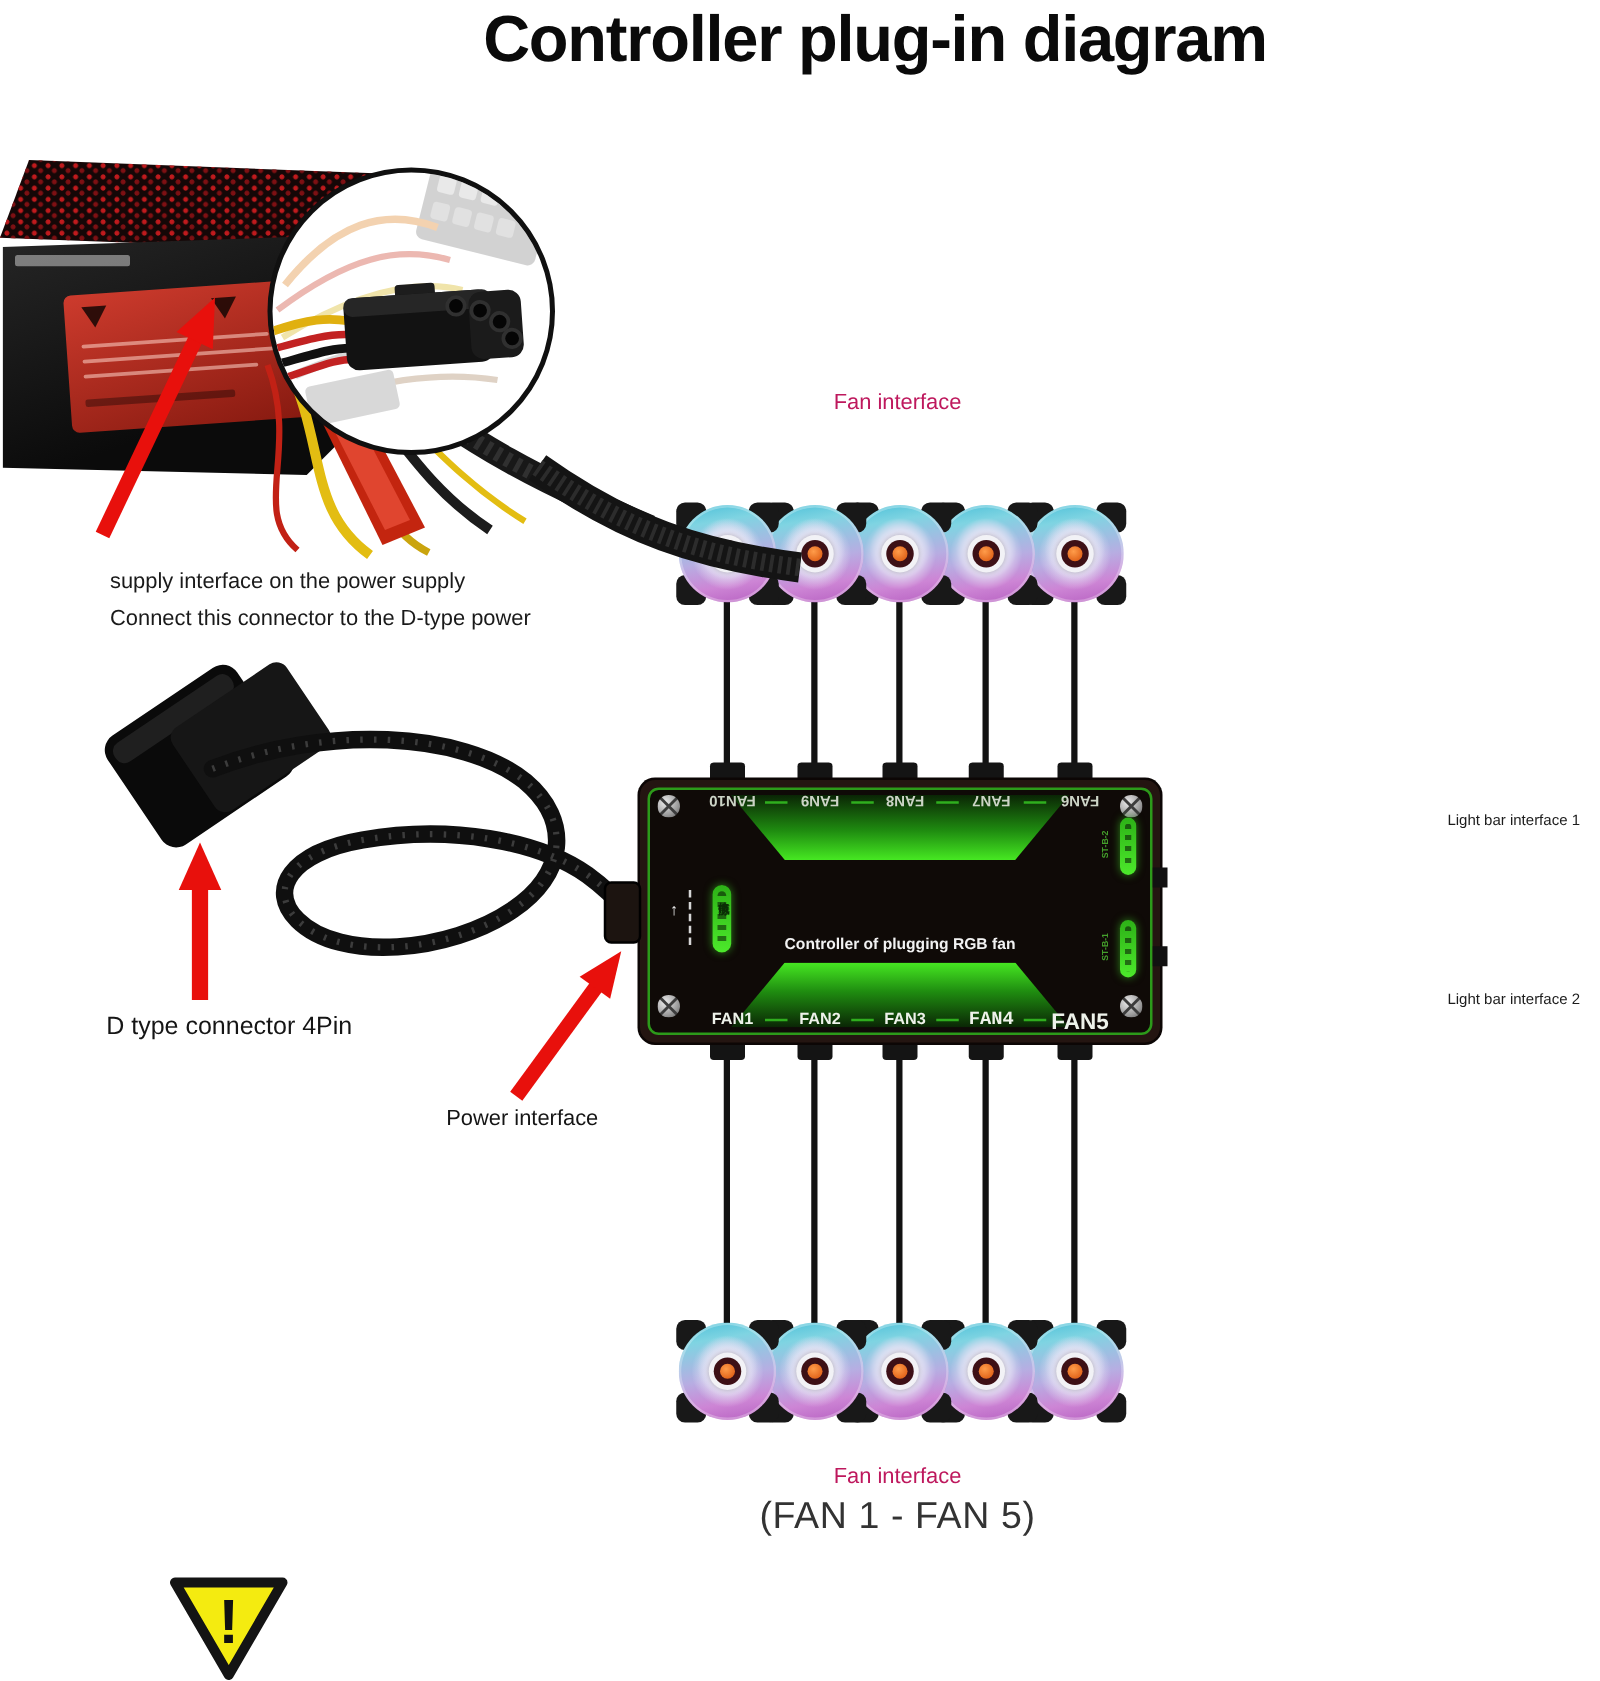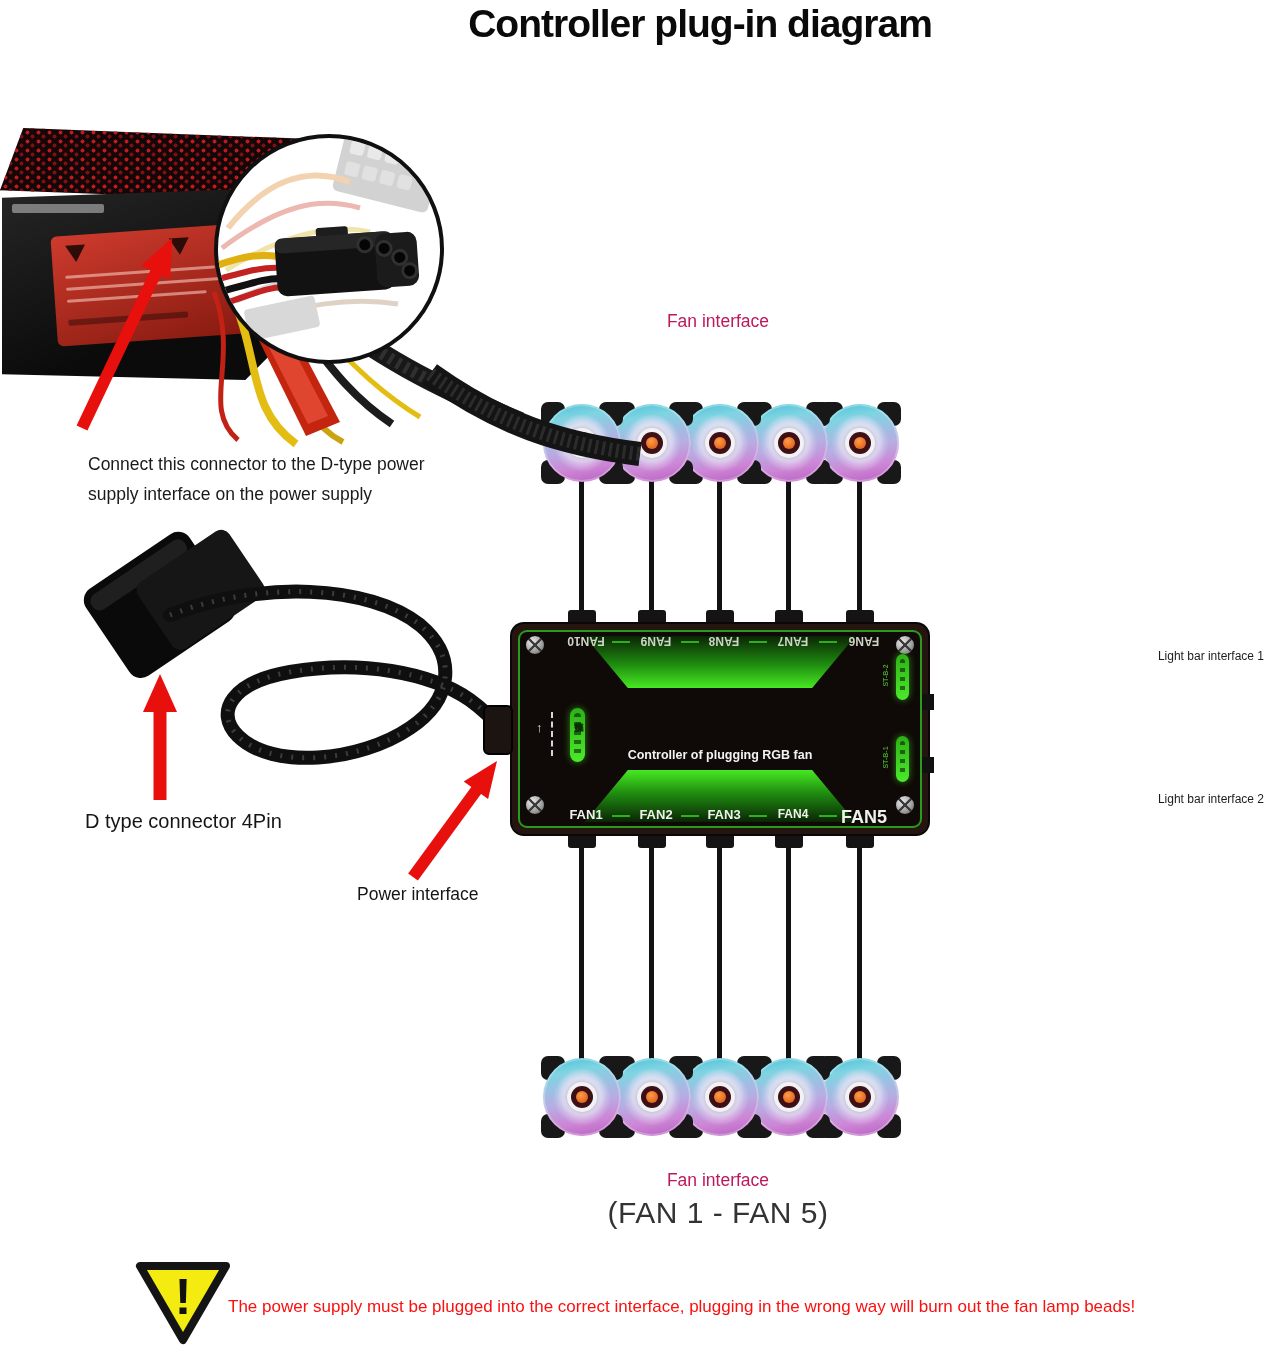--- a/index.html
+++ b/index.html
@@ -1,21 +1,21 @@
 <!DOCTYPE html>
 <html><head>
 <meta charset="utf-8">
 <style>
   html,body{margin:0;padding:0;background:#fff;}
   .stage{position:relative;width:1280px;height:1345px;background:#fff;overflow:hidden;
          font-family:"Liberation Sans",sans-serif;}
   .abs{position:absolute;}
 
   
-  .title{left:120px;top:2px;width:1160px;text-align:center;font-size:39px;font-weight:bold;
+  .title{left:120px;top:2px;width:1160px;text-align:center;font-size:52px;font-weight:bold;
          letter-spacing:-1px;color:#0a0a0a;}
 
   
   .psu{left:0;top:122px;width:700px;height:345px;z-index:10;}
   .psu-top{position:absolute;left:0;top:6px;width:332px;height:74px;
       clip-path:polygon(7% 0,100% 16%,94% 100%,0 84%);
       background-image:radial-gradient(circle,#c01a1d 1.7px,rgba(192,26,29,0) 2.3px),
                        radial-gradient(circle,#7e1013 1.7px,rgba(126,16,19,0) 2.3px);
       background-size:11px 9px,11px 9px;background-position:0 0,5px 4px;background-color:#150707;}
   .psu-front{position:absolute;left:2px;top:64px;width:338px;height:194px;
@@ -168,22 +168,22 @@
           <circle cx="148" cy="108" r="7" fill="#050505" stroke="#303030" stroke-width="3"></circle>
           <circle cx="167" cy="113" r="7" fill="#050505" stroke="#303030" stroke-width="3"></circle>
           <circle cx="182" cy="123" r="7" fill="#050505" stroke="#303030" stroke-width="3"></circle>
           <circle cx="191" cy="137" r="7" fill="#050505" stroke="#303030" stroke-width="3"></circle>
         </g>
       </svg>
     </div>
   </div>
 
   <div class="abs caption">
+    <div>supply interface on the power supply</div>
     <div>Connect this connector to the D-type power</div>
-    <div>supply interface on the power supply</div>
   </div>
 
   <div class="abs lbl lbl-dtype">D type connector 4Pin</div>
   <div class="abs lbl lbl-power">Power interface</div>
 
   <div class="abs fanlbl small" style="top:311px;">Fan interface</div>
   <div class="abs fanlbl small" style="top:1170px;">Fan interface</div>
   <div class="abs fanlbl big" style="top:1196px;">(FAN 1 - FAN 5)</div>
 
   <div class="abs lightlbl" style="top:649px;">Light bar interface 1</div>
@@ -317,21 +317,21 @@
     <span class="port flip" style="left:281px;top:10px;">FAN7</span>
     <span class="port flip" style="left:352px;top:10px;">FAN6</span>
     <span class="pdash" style="left:100px;top:17px;"></span>
       <span class="pdash" style="left:169px;top:17px;"></span>
     <span class="pdash" style="left:237px;top:17px;"></span>
       <span class="pdash" style="left:307px;top:17px;"></span>
 
     <span class="port" style="left:74px;top:183px;font-size:13px;color:#eef2ea;">FAN1</span>
     <span class="port" style="left:144px;top:183px;font-size:13px;color:#eef2ea;">FAN2</span>
     <span class="port" style="left:212px;top:183px;font-size:13px;color:#eef2ea;">FAN3</span>
-    <span class="port" style="left:281px;top:183px;font-size:12px;color:#eef2ea;">FAN4</span>
+    <span class="port" style="left:281px;top:183px;font-size:15px;color:#eef2ea;font-family:Liberation Mono, monospace;">FAN4</span>
     <span class="port" style="left:352px;top:183px;font-size:18px;color:#eef2ea;">FAN5</span>
     <span class="pdash" style="left:100px;top:191px;"></span>
       <span class="pdash" style="left:169px;top:191px;"></span>
     <span class="pdash" style="left:237px;top:191px;"></span>
       <span class="pdash" style="left:307px;top:191px;"></span>
 
     <span class="screw" style="left:14px;top:12px;"></span>
     <span class="screw" style="left:384px;top:12px;"></span>
     <span class="screw" style="left:14px;top:172px;"></span>
     <span class="screw" style="left:384px;top:172px;"></span>
@@ -390,15 +390,14 @@
       <polygon points="160,674 177,712 143,712"></polygon>
       <line x1="413" y1="877" x2="478" y2="788" stroke="#e8100c" stroke-width="12"></line>
       <polygon points="497,761 488.1,799 463.7,781.4"></polygon>
     </g>
   </svg>
 
   <svg class="abs warn-tri" width="110" height="92">
     <polygon points="12,10 98,10 55,84" fill="#f4eb10" stroke="#141414" stroke-width="8" stroke-linejoin="round"></polygon>
     <text x="55" y="58" text-anchor="middle" font-size="50" font-weight="bold" fill="#111" font-family="Liberation Sans, sans-serif">!</text>
   </svg>
-  <div class="abs warn-text">The power supply must be plugged into the correct interface, plugging in the wrong way will burn out the fan lamp beads!</div>
 
 </div>
 
 </body></html>

